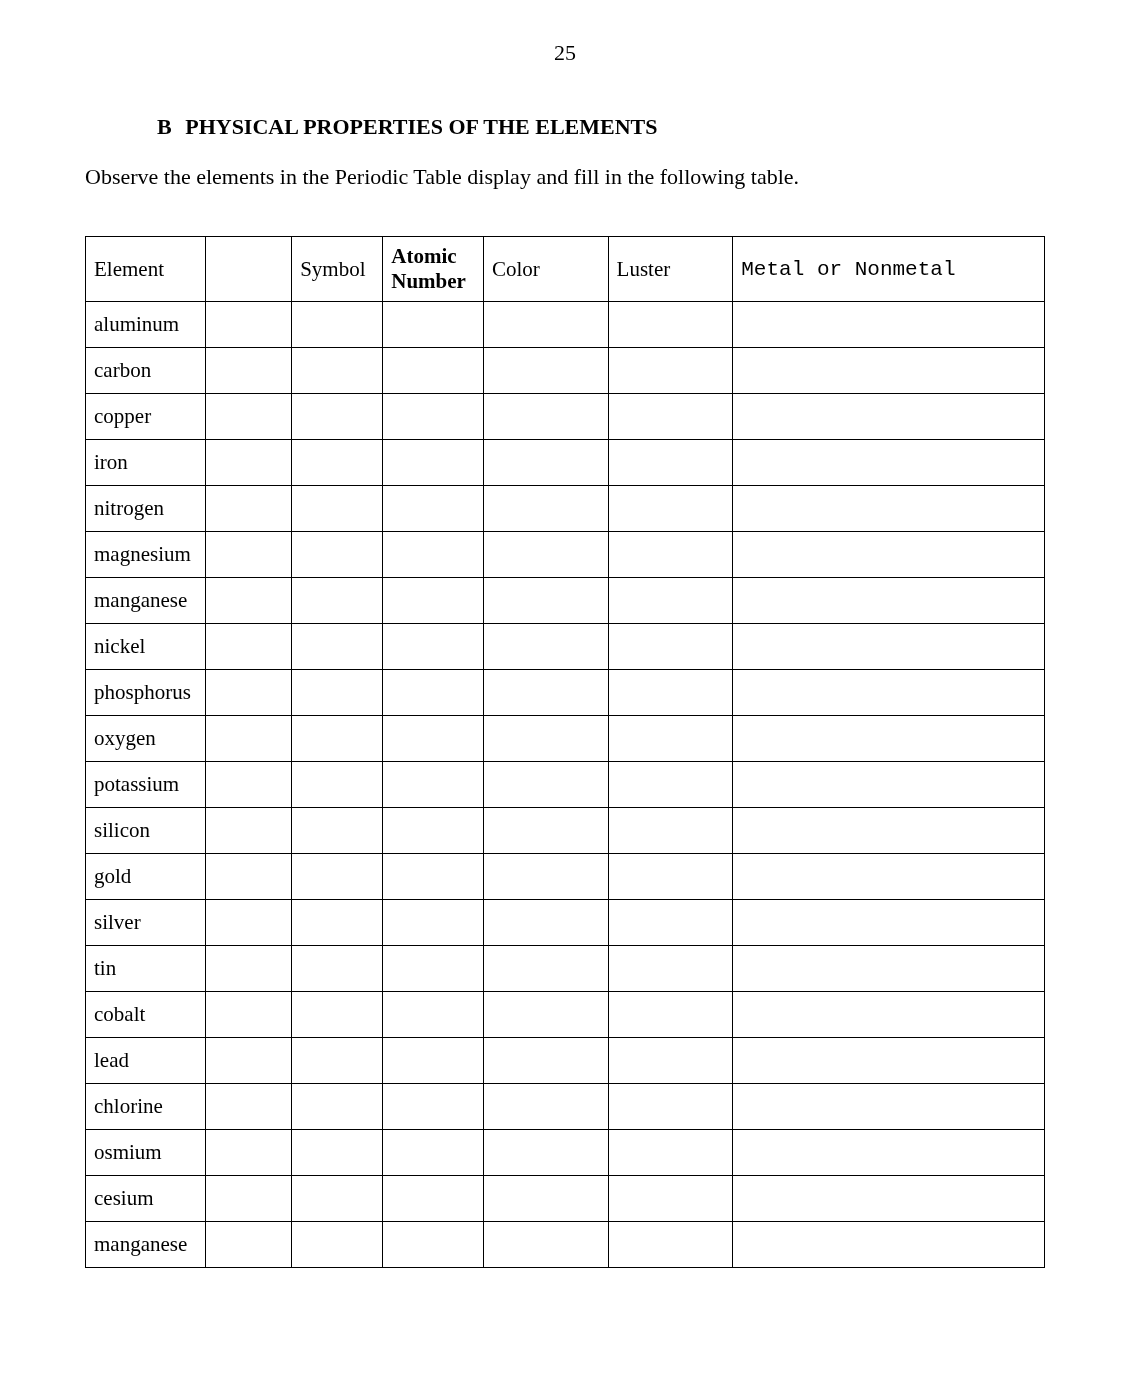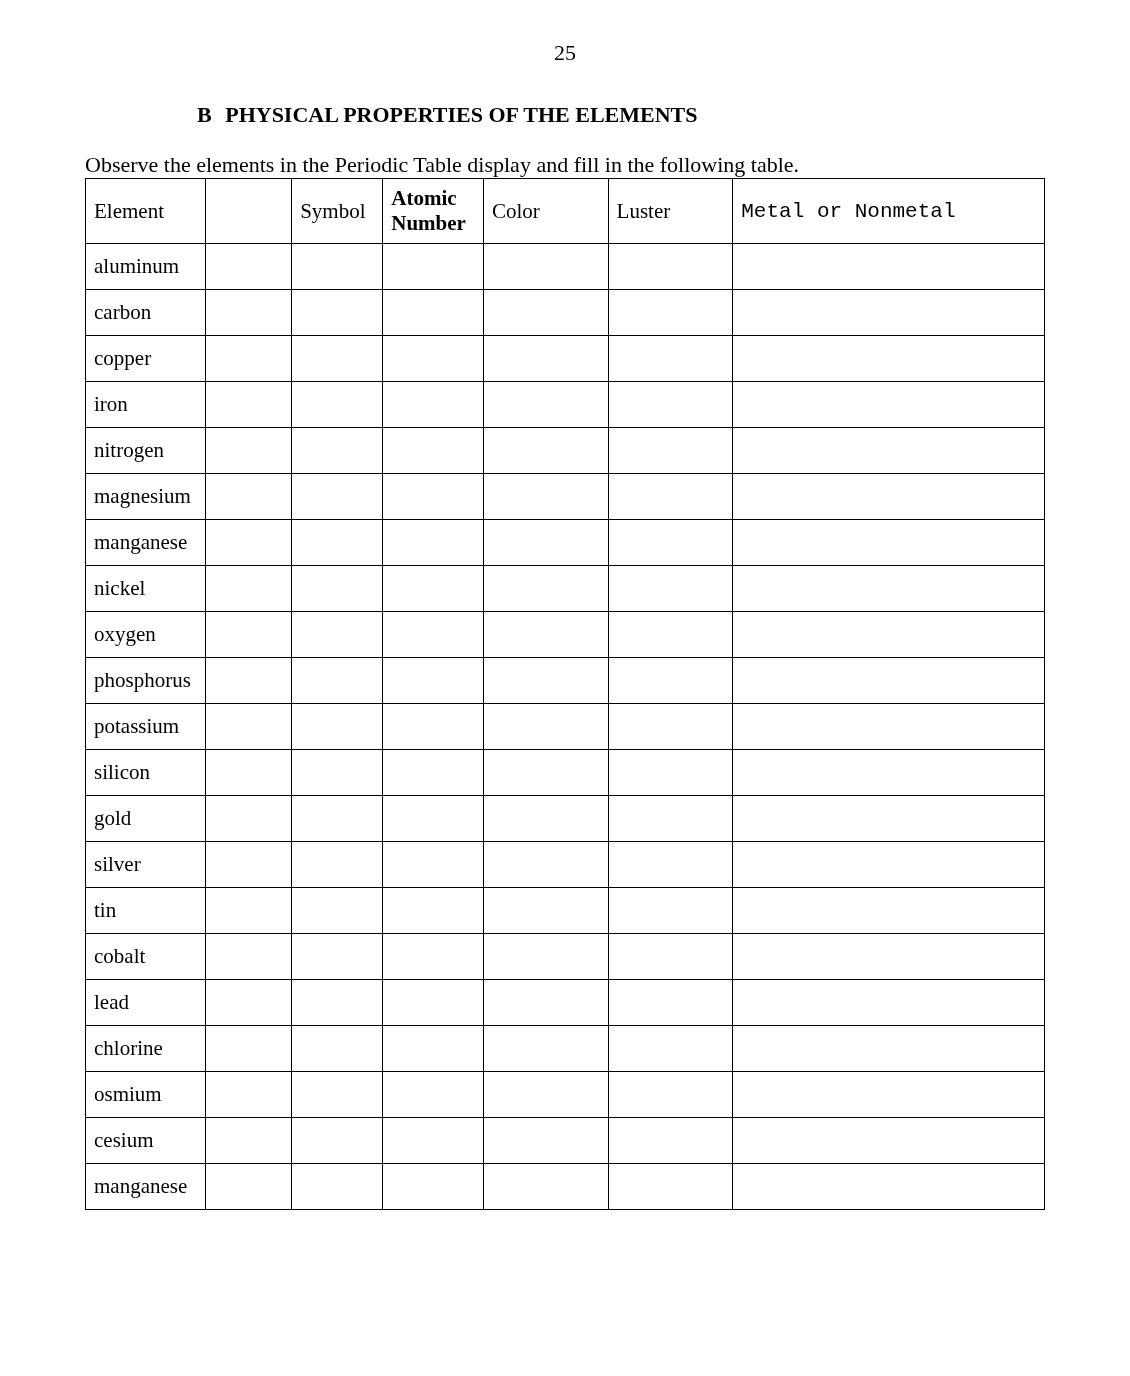--- a/index.html
+++ b/index.html
@@ -11,33 +11,34 @@
       font-family: "Times New Roman", Times, serif;
       background: #ffffff;
       width: 1130px;
       height: 1376px;
       padding: 40px 85px 40px 85px;
       color: #000;
     }
     .page-number {
       text-align: center;
       font-size: 22px;
-      margin-bottom: 36px;
+      margin-bottom: 48px;
     }
     .section-heading {
       font-size: 22px;
       font-weight: bold;
-      margin-left: 112px;
+      margin-left: 72px;
       margin-bottom: 24px;
     }
     .section-letter {
       margin-right: 8px;
     }
     .instruction {
       font-size: 22px;
+      margin-bottom: 46px;
     }
     table {
       border-collapse: collapse;
       width: 100%;
       border-radius: 27px;
     }
     th, td {
       border: 1.5px solid #000;
       font-size: 21px;
       font-weight: normal;
@@ -148,30 +149,30 @@
       <tr>
         <td class="col-element">nickel</td>
         <td class="col-blank"></td>
         <td class="col-symbol"></td>
         <td class="col-atomic"></td>
         <td class="col-color"></td>
         <td class="col-luster"></td>
         <td class="col-metal"></td>
       </tr>
       <tr>
+        <td class="col-element">phosphorus</td>
+        <td class="col-blank"></td>
+        <td class="col-symbol"></td>
+        <td class="col-atomic"></td>
+        <td class="col-color"></td>
+        <td class="col-luster"></td>
+        <td class="col-metal"></td>
+      </tr>
+      <tr>
         <td class="col-element">oxygen</td>
-        <td class="col-blank"></td>
-        <td class="col-symbol"></td>
-        <td class="col-atomic"></td>
-        <td class="col-color"></td>
-        <td class="col-luster"></td>
-        <td class="col-metal"></td>
-      </tr>
-      <tr>
-        <td class="col-element">phosphorus</td>
         <td class="col-blank"></td>
         <td class="col-symbol"></td>
         <td class="col-atomic"></td>
         <td class="col-color"></td>
         <td class="col-luster"></td>
         <td class="col-metal"></td>
       </tr>
       <tr>
         <td class="col-element">potassium</td>
         <td class="col-blank"></td>

